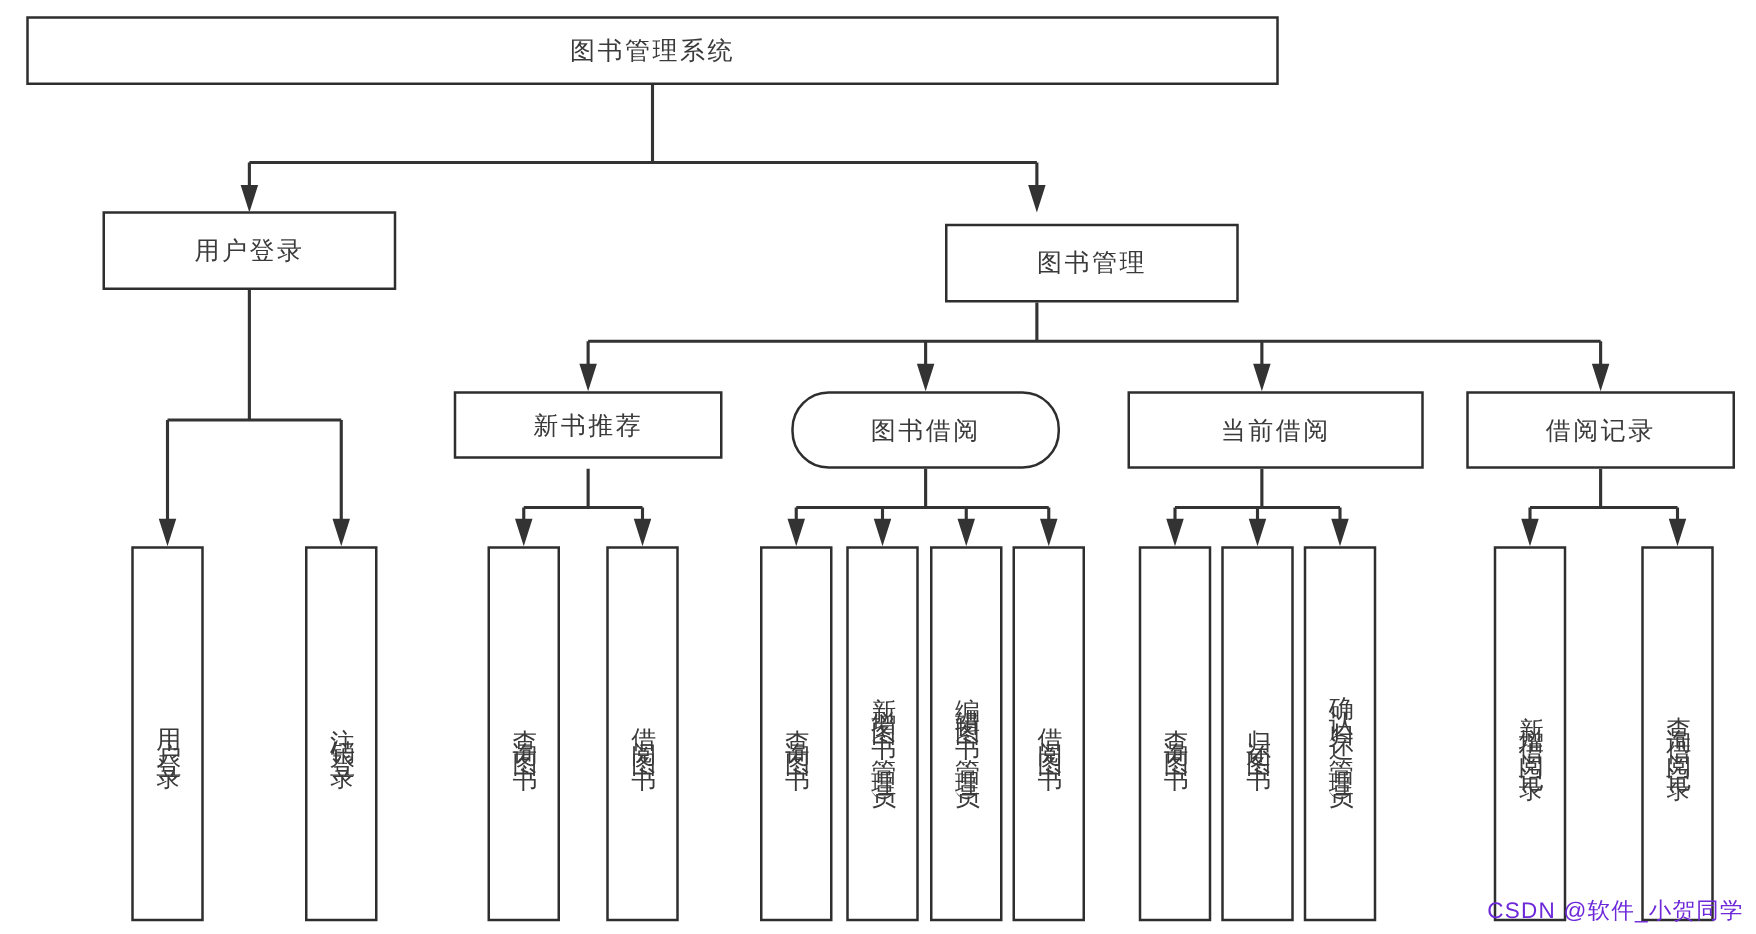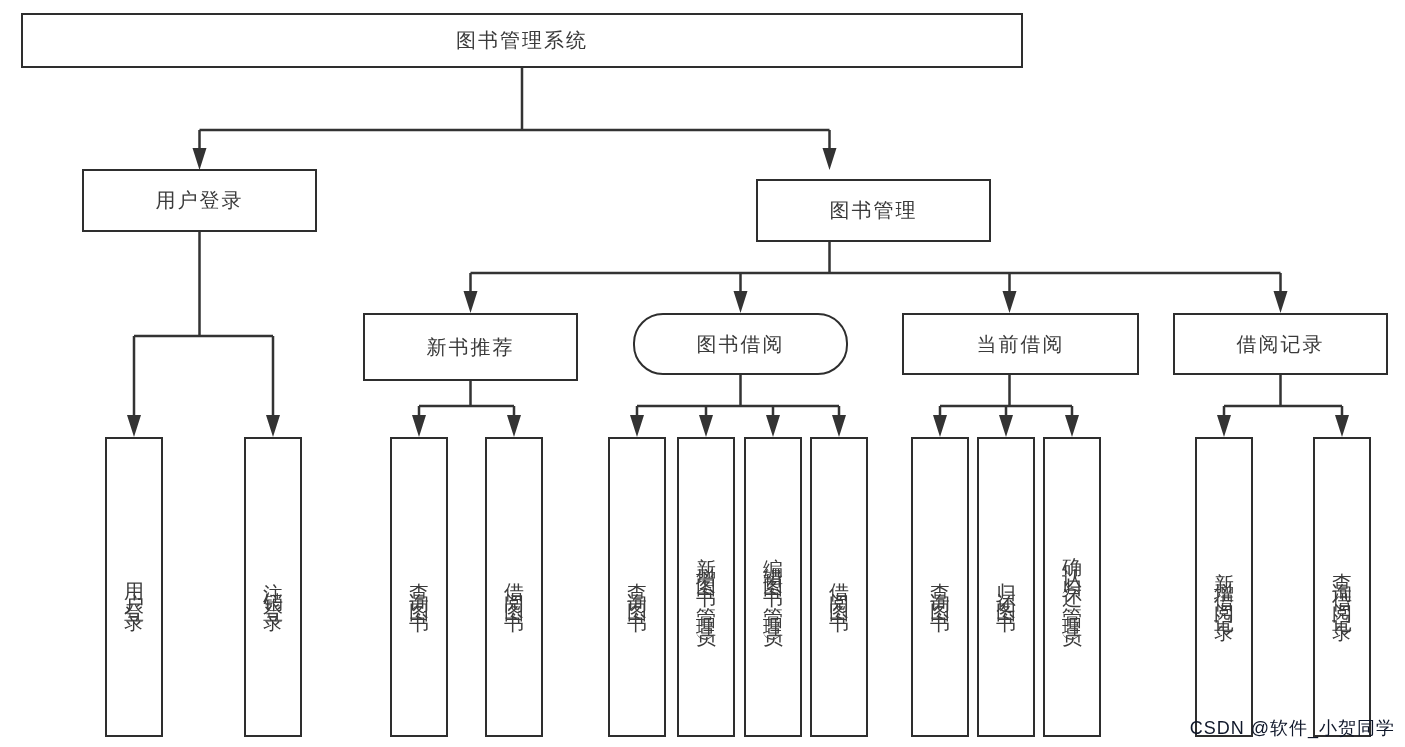--- a/index.html
+++ b/index.html
@@ -36,37 +36,37 @@
     text-orientation: mixed;
     font-size: 20px;
     line-height: 1.05;
     letter-spacing: 10px;
     color: #3a3a3a;
   }
   
   .n-root   { left: 21px;   top: 13px;  width: 1002px; height: 55px; }
   .n-l2-0   { left: 82px;   top: 169px; width: 235px;  height: 63px; }
   .n-l2-1   { left: 712px;  top: 179px; width: 235px;  height: 63px; margin-left: 44px; }
-  .n-l3-0   { left: 363px;  top: 313px; width: 215px;  height: 68px; }
+  .n-l3-0   { left: 363px;  top: 313px; width: 215px;  height: 54px; }
   .n-l3-1   { left: 633px;  top: 313px; width: 215px;  height: 62px; border-radius: 30px; }
   .n-l3-2   { left: 902px;  top: 313px; width: 237px;  height: 62px; }
   .n-l3-3   { left: 1173px; top: 313px; width: 215px;  height: 62px; align-items: center; }
   .leaf     { top: 437px; width: 58px; height: 300px; }
   .n-g1-0 { left: 105px; }  .n-g1-1 { left: 244px; }
   .n-g2-0 { left: 390px; }  .n-g2-1 { left: 485px; }
   .n-g3-0 { left: 608px; }  .n-g3-1 { left: 677px; }
   .n-g3-2 { left: 744px; }  .n-g3-3 { left: 810px; }
   .n-g4-0 { left: 911px; }  .n-g4-1 { left: 977px; }  .n-g4-2 { left: 1043px; }
   .n-g5-0 { left: 1195px; } .n-g5-1 { left: 1313px; }
   .watermark {
     position: absolute;
     right: 10px;
     top: 716px;
     font-size: 18px;
-    color: #0f172a;
+    color: #6d28d9;
     letter-spacing: 1px;
     white-space: nowrap;
     z-index: 10;
   }
 </style>
 </head>
 <body>
 
 <div class="canvas">
 

